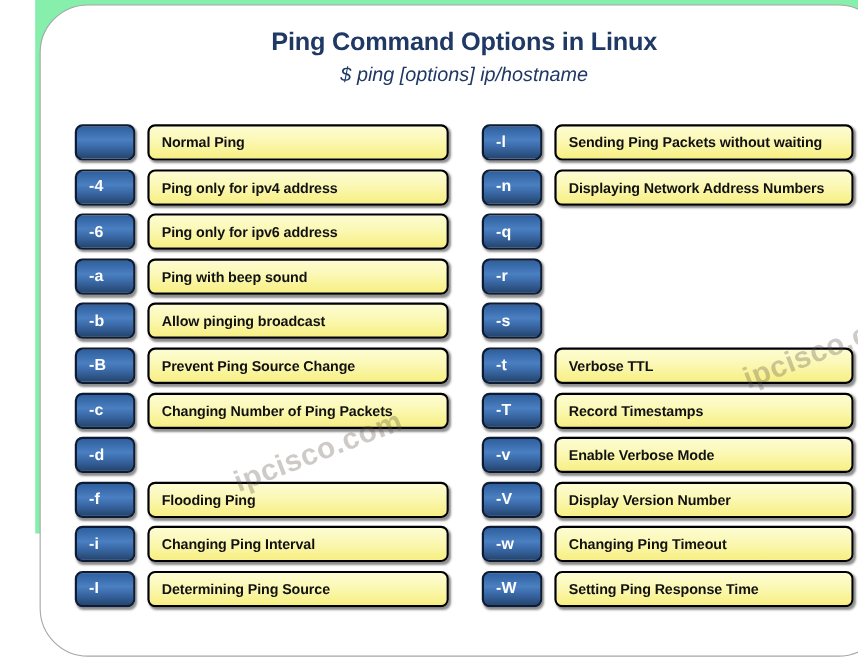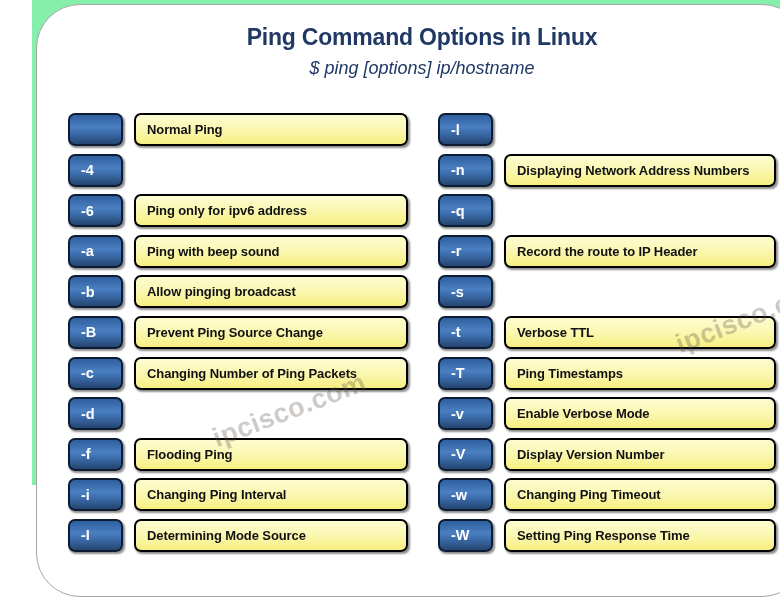--- a/index.html
+++ b/index.html
@@ -138,20 +138,21 @@
     <div class="subtitle">$ ping [options] ip/hostname</div>
   </div>
 
   <div class="col col-left">
       <div class="row">
         <div class="badge"></div>
         <div class="plate">Normal Ping</div>
       </div>
       <div class="row">
         <div class="badge">-4</div>
+        <div class="plate">Ping only for ipv4 address</div>
       </div>
       <div class="row">
         <div class="badge">-6</div>
         <div class="plate">Ping only for ipv6 address</div>
       </div>
       <div class="row">
         <div class="badge">-a</div>
         <div class="plate">Ping with beep sound</div>
       </div>
       <div class="row">
@@ -172,48 +173,48 @@
       <div class="row">
         <div class="badge">-f</div>
         <div class="plate">Flooding Ping</div>
       </div>
       <div class="row">
         <div class="badge">-i</div>
         <div class="plate">Changing Ping Interval</div>
       </div>
       <div class="row">
         <div class="badge">-I</div>
-        <div class="plate">Determining Mode Source</div>
+        <div class="plate">Determining Ping Source</div>
       </div>
     </div>
   <div class="col col-right">
       <div class="row">
         <div class="badge">-l</div>
+        <div class="plate">Sending Ping Packets without waiting</div>
       </div>
       <div class="row">
         <div class="badge">-n</div>
         <div class="plate">Displaying Network Address Numbers</div>
       </div>
       <div class="row">
         <div class="badge">-q</div>
       </div>
       <div class="row">
         <div class="badge">-r</div>
-        <div class="plate">Record the route to IP Header</div>
       </div>
       <div class="row">
         <div class="badge">-s</div>
       </div>
       <div class="row">
         <div class="badge">-t</div>
         <div class="plate">Verbose TTL</div>
       </div>
       <div class="row">
         <div class="badge">-T</div>
-        <div class="plate">Ping Timestamps</div>
+        <div class="plate">Record Timestamps</div>
       </div>
       <div class="row">
         <div class="badge">-v</div>
         <div class="plate">Enable Verbose Mode</div>
       </div>
       <div class="row">
         <div class="badge">-V</div>
         <div class="plate">Display Version Number</div>
       </div>
       <div class="row">

